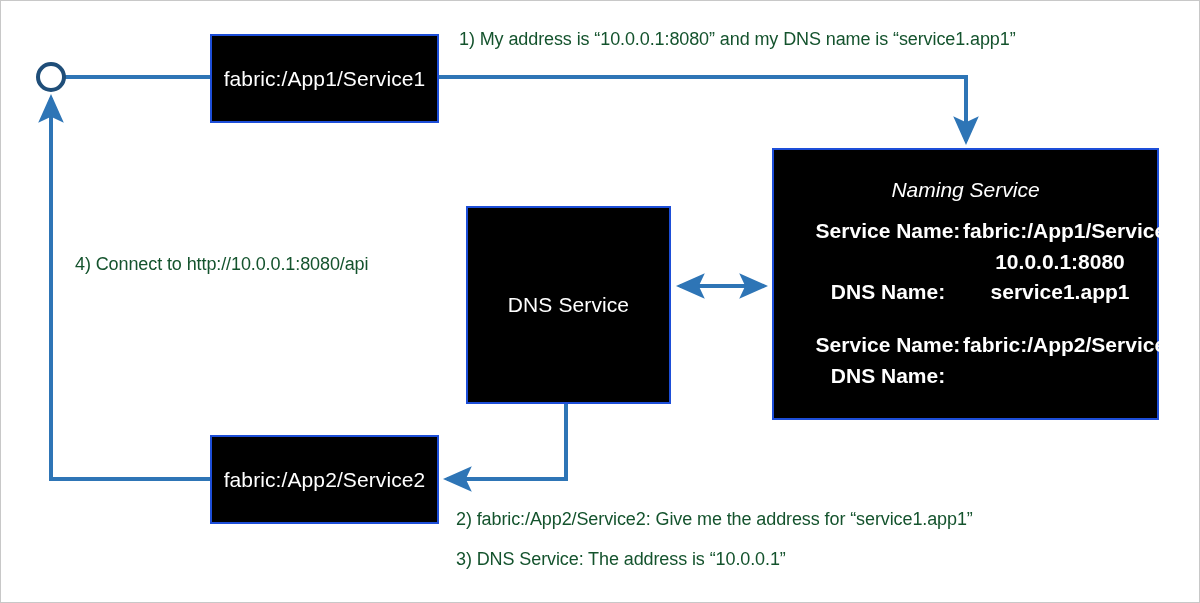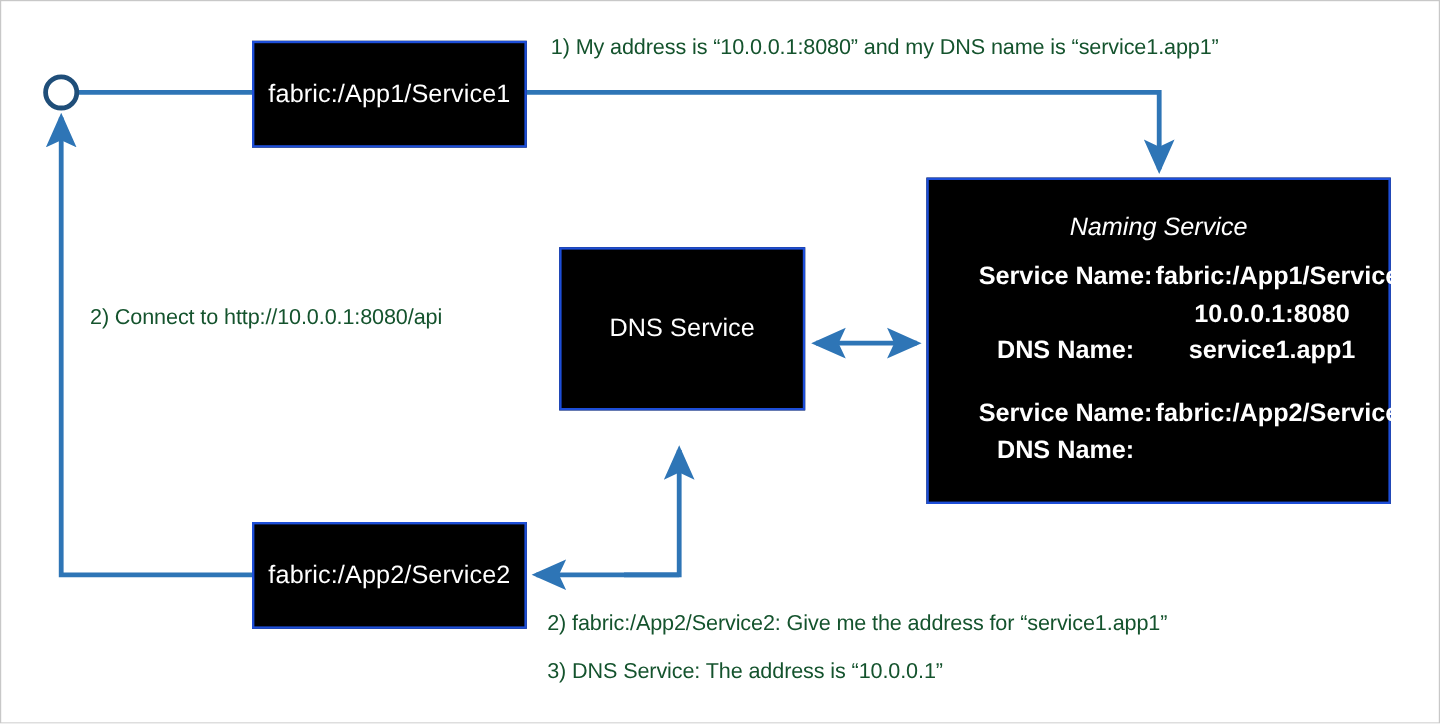--- a/index.html
+++ b/index.html
@@ -53,21 +53,21 @@
   #box-app2 {
     left: 209px;
     top: 434px;
     width: 229px;
     height: 89px;
   }
   #box-dns {
     left: 465px;
     top: 205px;
     width: 205px;
-    height: 136px;
+    height: 198px;
   }
   #box-naming {
     left: 771px;
     top: 147px;
     width: 387px;
     height: 272px;
     display: block;
     padding: 0;
   }
   .naming-title {
@@ -183,17 +183,17 @@
       </div>
 
       <div class="naming-row">
         <span class="naming-key">DNS Name:</span>
       </div>
 
     </div>
   </div>
 
   <div class="callout" id="callout-1">1) My address is “10.0.0.1:8080” and my DNS name is “service1.app1”</div>
-  <div class="callout" id="callout-4">2) Connect to http://10.0.0.1:8080/api</div>
+  <div class="callout" id="callout-4">4) Connect to http://10.0.0.1:8080/api</div>
   <div class="callout" id="callout-2">2) fabric:/App2/Service2: Give me the address for “service1.app1”</div>
   <div class="callout" id="callout-3">3) DNS Service: The address is “10.0.0.1”</div>
 
 </div>
 
 </body></html>

